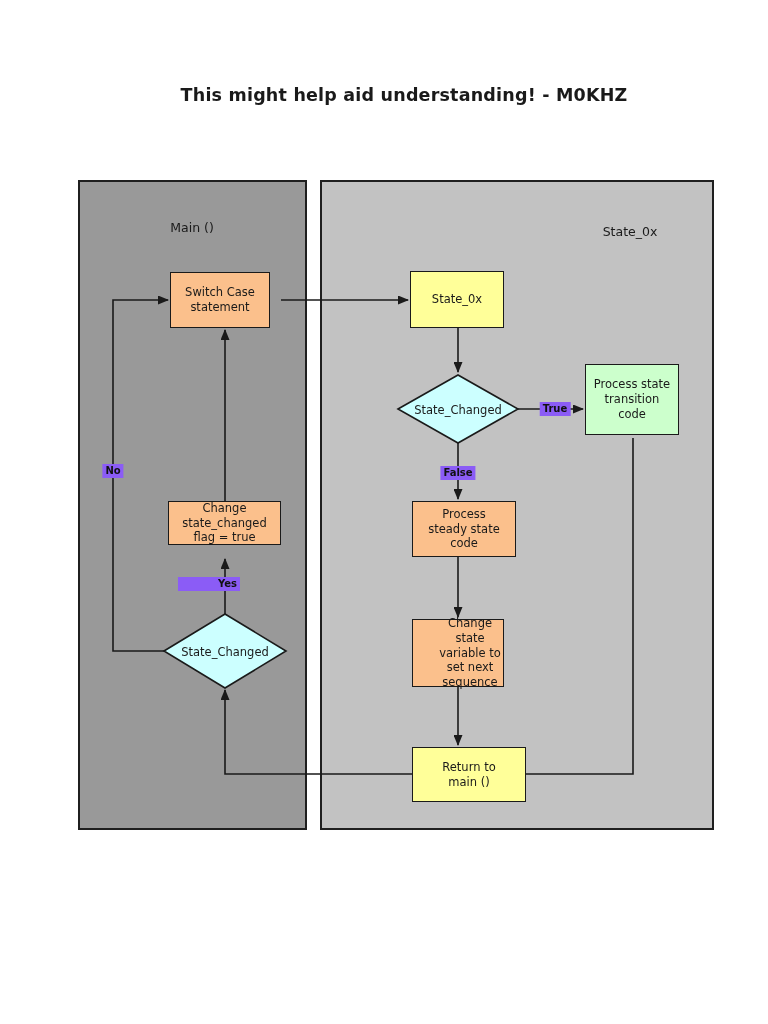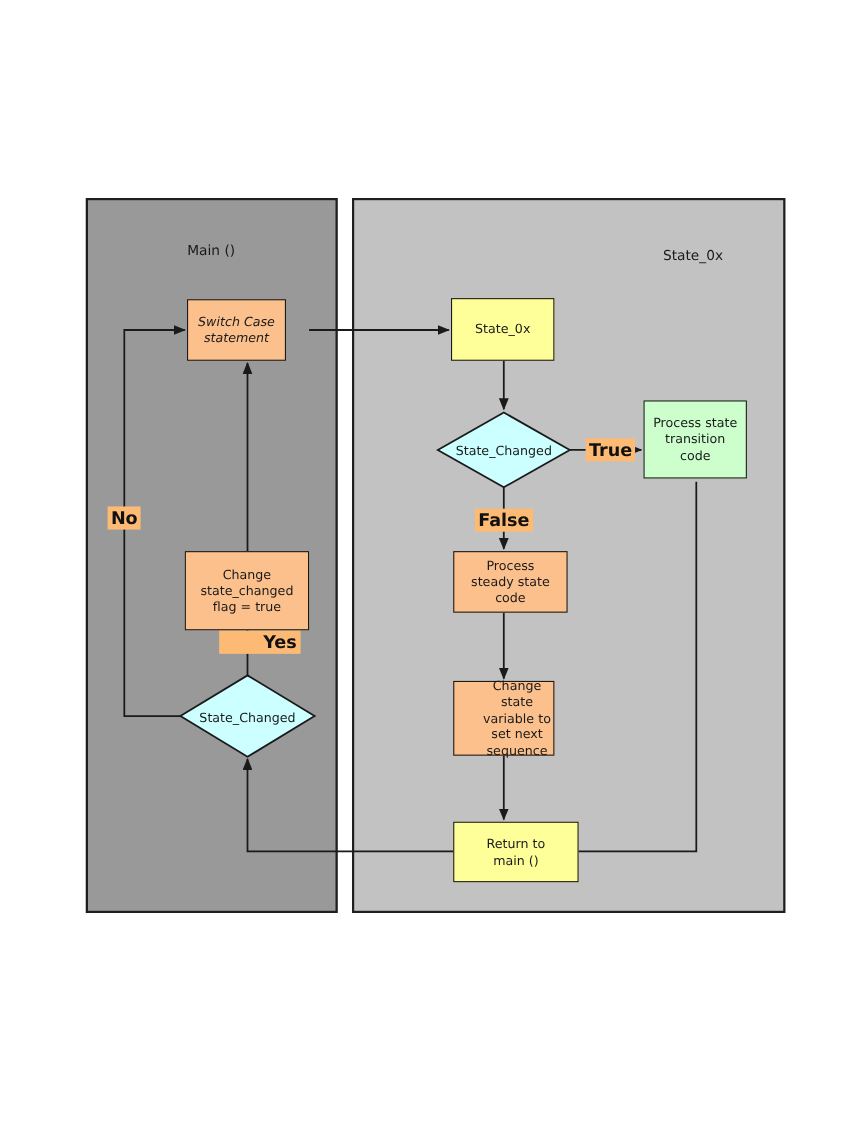--- a/index.html
+++ b/index.html
@@ -13,44 +13,45 @@
   .panel-label{position:absolute;font-size:12.5px;white-space:nowrap;}
   #main-panel-label{left:192px;top:220px;transform:translateX(-50%);}
   #state-panel-label{left:630px;top:224px;transform:translateX(-50%);}
   svg#wires{position:absolute;left:0;top:0;z-index:2;pointer-events:none;}
   .node{position:absolute;box-sizing:border-box;border:1.6px solid #1a1a1a;z-index:3;
         display:flex;align-items:center;justify-content:center;text-align:center;
         font-size:11.5px;line-height:1.3;white-space:pre-line;padding:1px;}
   .node-orange{background:#fbc08c;}
   .node-yellow{background:#ffff99;}
   .node-green{background:#ccffcc;}
-  #switch-case{left:170px;top:272px;width:90px;height:56px;font-style:italic;}
-  #change-flag{left:168px;top:501px;width:113px;height:72px;}
+  #switch-case{left:170px;top:272px;width:100px;height:56px;}
+  #change-flag{left:168px;top:501px;width:113px;height:44px;}
   #state-entry{left:410px;top:271px;width:94px;height:57px;}
   #process-transition{left:585px;top:364px;width:94px;height:71px;}
   #process-steady{left:412px;top:501px;width:104px;height:56px;}
   #change-variable{left:412px;top:619px;width:92px;height:68px;padding-left:25px;}
   #return-main{left:412px;top:747px;width:114px;height:55px;}
   .diamond-label{position:absolute;z-index:3;transform:translate(-50%,-50%);
         font-size:11.5px;text-align:center;white-space:nowrap;}
   #main-decision-label{left:225px;top:652px;}
   #state-decision-label{left:458px;top:410px;}
   .edge-label{position:absolute;z-index:4;transform:translate(-50%,-50%);
-        background:#fdba74;color:#111;font-size:16px;font-weight:bold;
+        background:#8b5cf6;color:#111;font-size:10px;font-weight:bold;
         padding:1px 3px;line-height:1.2;white-space:nowrap;}
   #label-no{left:113px;top:471px;}
-  #label-yes{left:236px;top:584px;padding-left:40px;}
+  #label-yes{left:209px;top:584px;padding-left:40px;}
   #label-true{left:555px;top:409px;}
   #label-false{left:458px;top:473px;text-align:right;}
 </style>
 </head>
 <body>
 
 <div id="page">
 
+  <div id="title">This might help aid understanding! - M0KHZ</div>
 
   <div class="panel" id="main-panel"></div>
   <div class="panel" id="state-panel"></div>
 
   <div class="panel-label" id="main-panel-label">Main ()</div>
   <div class="panel-label" id="state-panel-label">State_0x</div>
 
   <svg id="wires" width="768" height="1024" viewBox="0 0 768 1024">
     <defs>
       <marker id="arrow" markerWidth="11" markerHeight="9" refX="10" refY="4.5" orient="auto" markerUnits="userSpaceOnUse">

